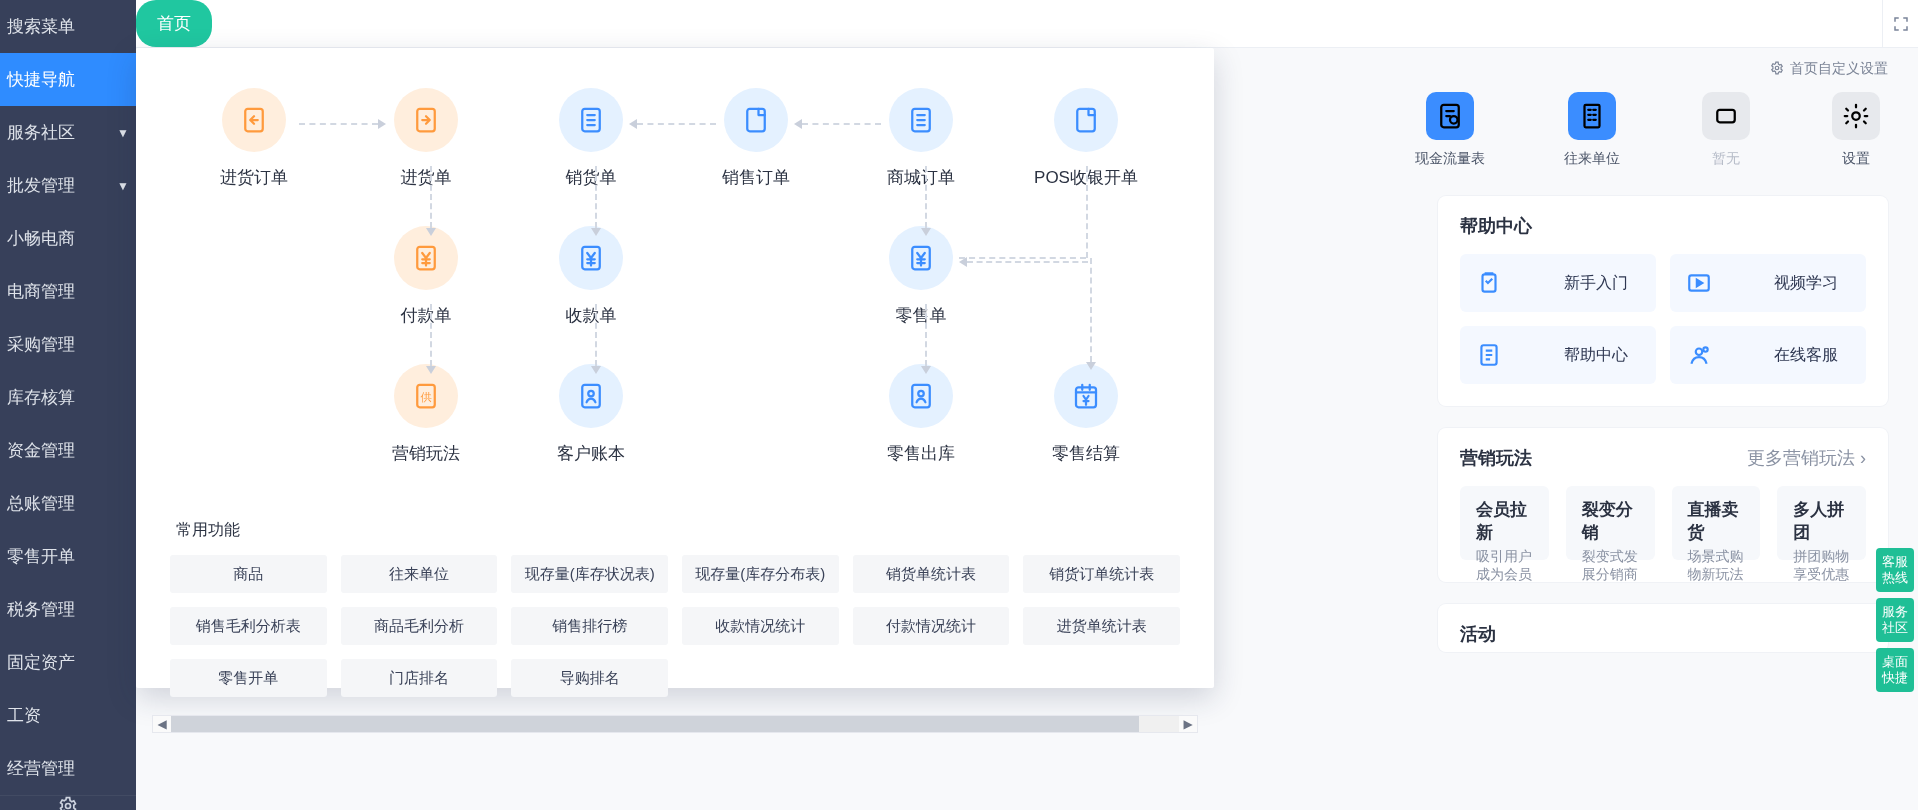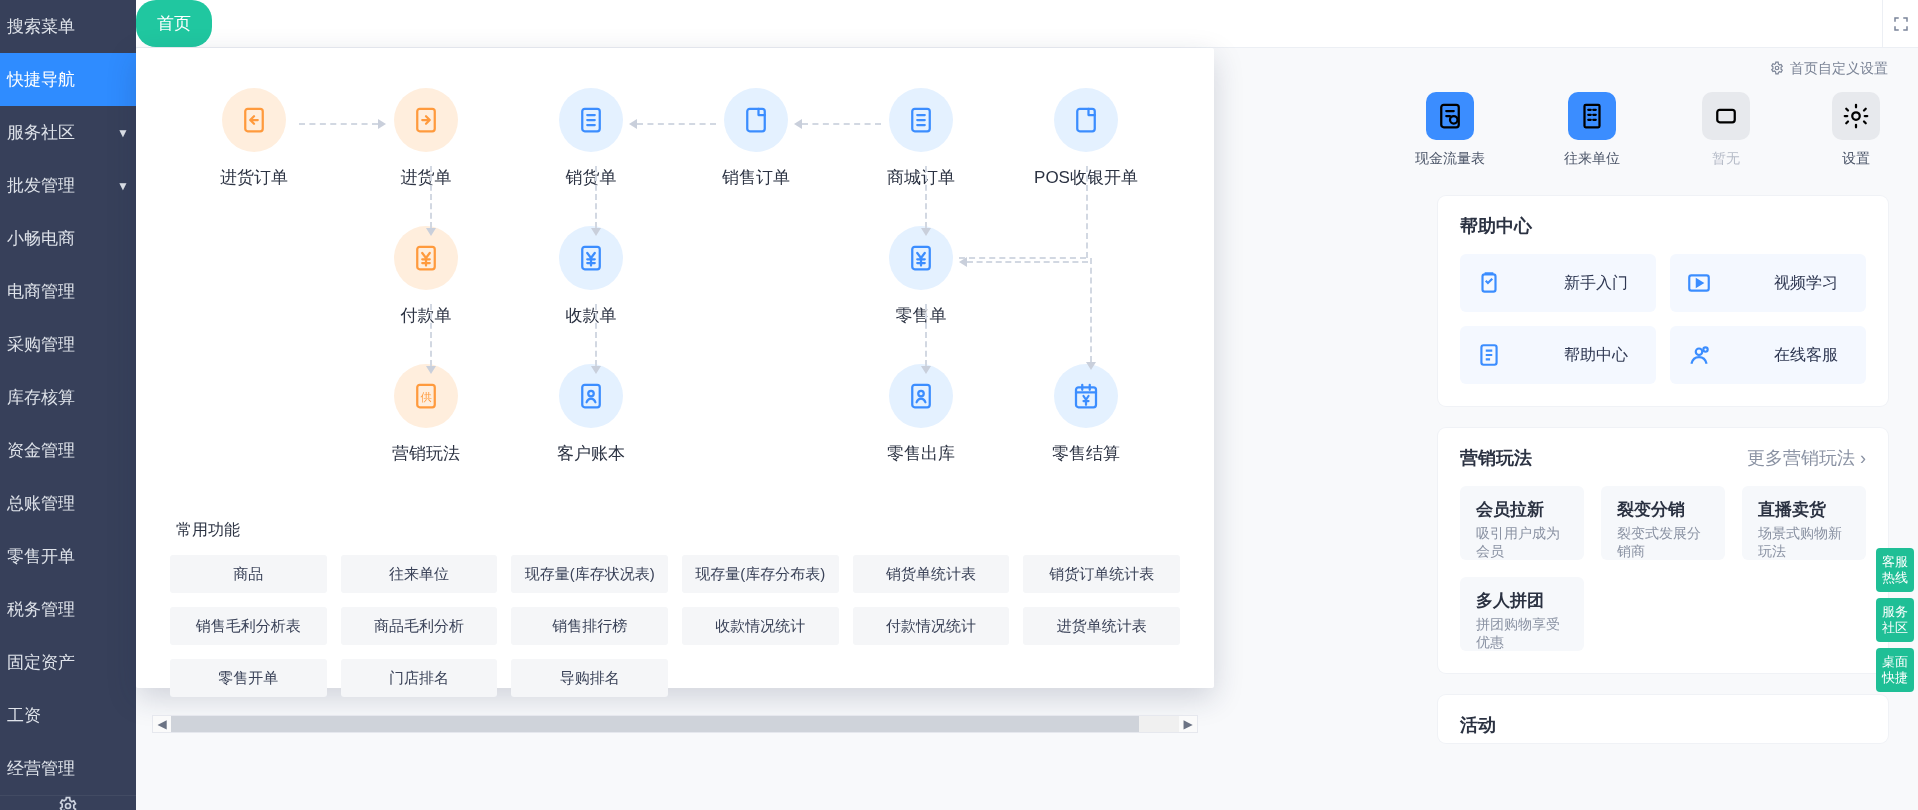--- a/index.html
+++ b/index.html
@@ -32,21 +32,21 @@
 .qdis .qlabel { color: #b6bcc8; }
 
 .card { background: #fff; border-radius: 8px; padding: 18px 22px 22px; margin-bottom: 22px; box-shadow: 0 0 0 1px #f0f2f6; }
 .card-head { display: flex; align-items: center; justify-content: space-between; margin-bottom: 16px; }
 .card-title { font-size: 18px; font-weight: 600; color: #2b3242; }
 .card-more { font-size: 18px; color: #8a92a3; cursor: pointer; }
 .help-grid { display: grid; grid-template-columns: 1fr 1fr; gap: 14px; }
 .help-cell { height: 58px; background: #f4f8ff; border-radius: 6px; display: flex; align-items: center; padding-left: 14px; gap: 16px; cursor: pointer; }
 .help-ico { width: 30px; height: 30px; display: flex; align-items: center; justify-content: center; color: #3b8dff; }
 .help-txt { font-size: 16px; color: #2e3752; margin-left: 44px; }
-.mkt-grid { display: grid; grid-template-columns: 1fr 1fr 1fr; gap: 17px; }
+.mkt-grid { display: grid; grid-template-columns: 1fr 1fr 1fr 1fr; gap: 17px; }
 .mkt-cell { height: 74px; background: #f6f8fb; border-radius: 6px; padding: 12px 16px; cursor: pointer; }
 .mkt-t { font-size: 17px; color: #2b3242; font-weight: 600; margin-bottom: 4px; }
 .mkt-s { font-size: 14px; color: #8a92a3; }
 
 
 .floaters { position: absolute; right: 4px; top: 548px; width: 38px; display: flex; flex-direction: column; gap: 6px; }
 .floater { background: #1fbf96; color: #fff; font-size: 13px; line-height: 16px; text-align: center; padding: 6px 4px; border-radius: 4px; cursor: pointer; }
 
 
 .flyout { position: absolute; left: 136px; top: 48px; width: 1078px; height: 640px; background: #fff; box-shadow: 0 10px 30px rgba(30,40,70,.18); border-radius: 2px; padding: 28px 10px 10px 10px; }

